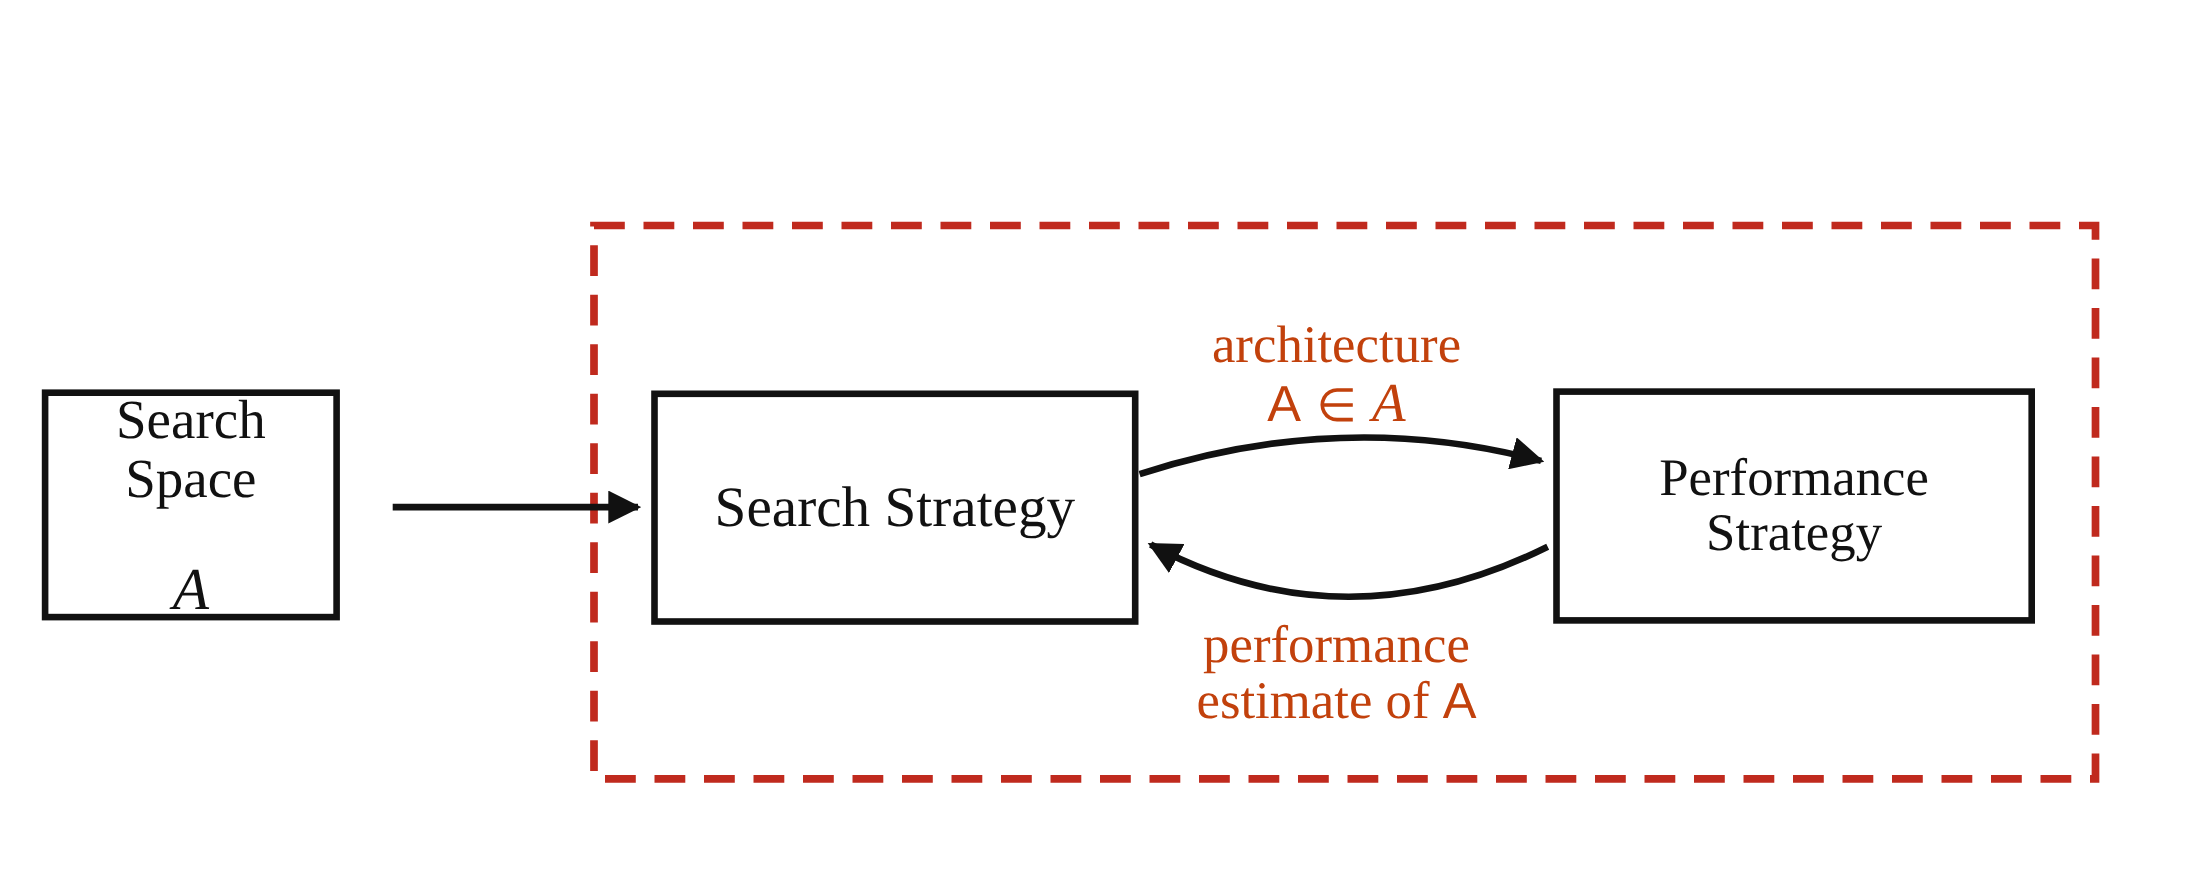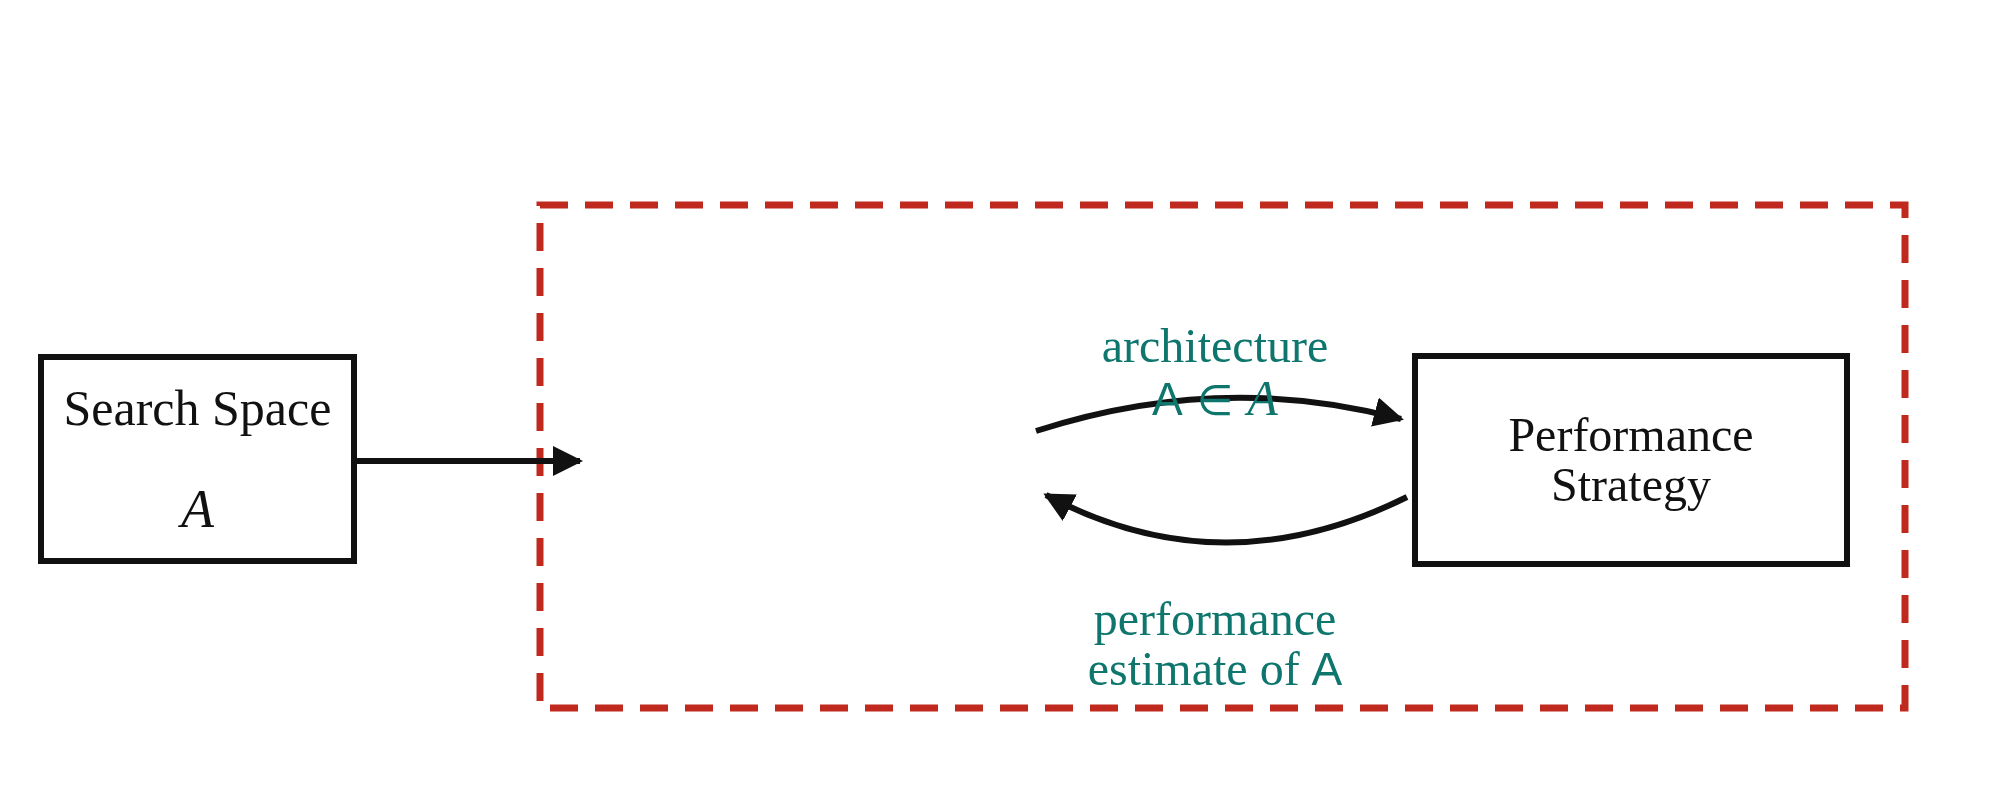--- a/index.html
+++ b/index.html
@@ -32,38 +32,37 @@
     position: absolute;
     border: 6px solid #111111;
     background: #ffffff;
     box-sizing: border-box;
     display: flex;
     flex-direction: column;
     align-items: center;
     justify-content: center;
     text-align: center;
   }
-  .box-ss    { left: 38px;   top: 354px; width: 319px; height: 210px; font-size: 50px; line-height: 54px; gap: 40px; }
+  .box-ss    { left: 38px;   top: 354px; width: 271px; height: 210px; font-size: 50px; line-height: 54px; gap: 40px; }
   .box-strategy { left: 592px;  top: 355px; width: 443px; height: 213px; font-size: 52px; }
   .box-pes   { left: 1412px; top: 353px; width: 438px; height: 214px; font-size: 48px; line-height: 50px; }
   .script-a {
     font-style: italic;
     font-size: 54px;
     line-height: 56px;
     margin-top: 6px;
   }
   
   .arrow-label {
     position: absolute;
     width: 440px;
     text-align: center;
     font-size: 48px;
     line-height: 52px;
-    color: #0f766e;
-    margin-top: 32px;
+    color: #c2410c;
   }
   .label-top    { left: 995px; top: 288px; }
   .label-bottom { left: 995px; top: 562px; line-height: 50px; }
   .formula { font-size: 48px; }
   .sans-a {
     font-family: "Liberation Sans", "DejaVu Sans", sans-serif;
     font-size: 46px;
   }
   .in-sym {
     font-family: "DejaVu Sans", "DejaVu Serif", sans-serif;
@@ -98,20 +97,23 @@
   </svg>
 
   <div class="red-title">
   </div>
 
   <div class="box box-ss">
     <div>Search Space</div>
     <div class="script-a">A</div>
   </div>
 
+  <div class="box box-strategy">
+    <div>Search Strategy</div>
+  </div>
 
   <div class="box box-pes">
     <div>Performance</div>
     <div>Strategy</div>
   </div>
 
   <div class="arrow-label label-top">
     <div>architecture</div>
     <div class="formula"><span class="sans-a">A</span><span class="in-sym">∈</span><span class="script-a-inline">A</span></div>
   </div>

